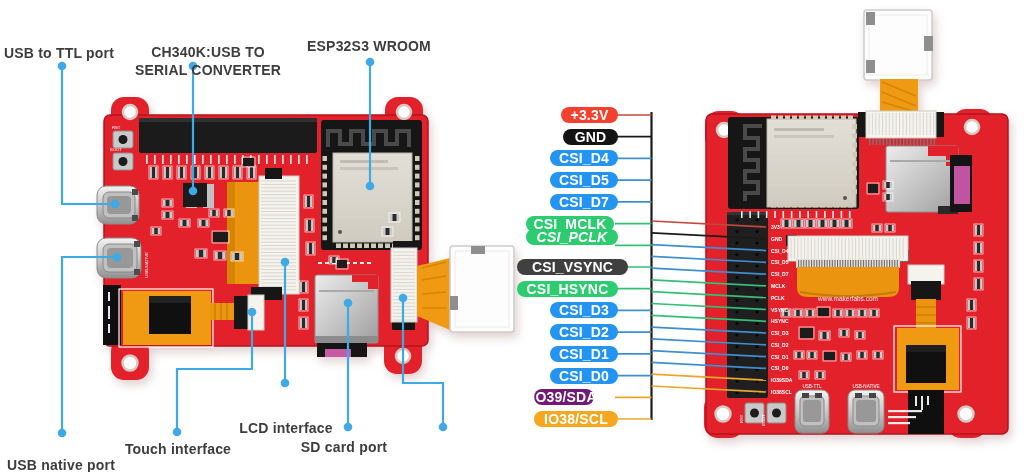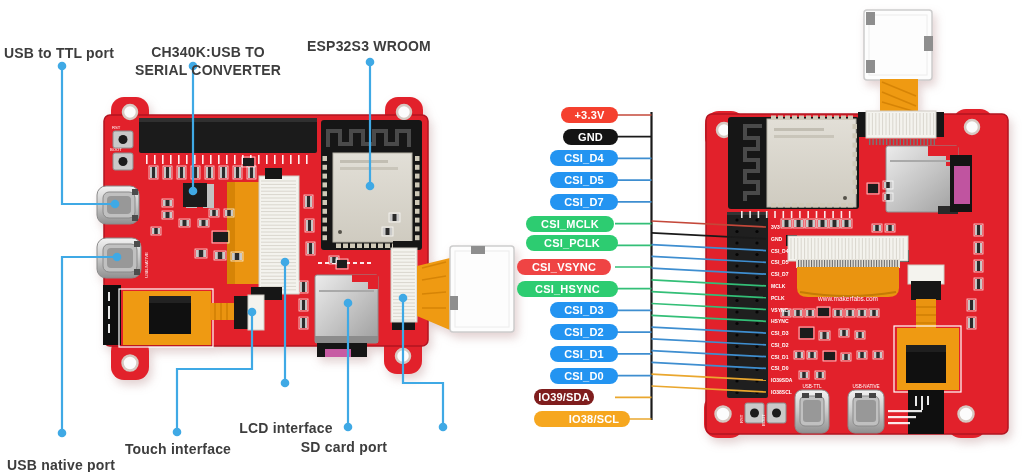--- a/index.html
+++ b/index.html
@@ -8,21 +8,21 @@
   .stage svg{position:absolute;left:0;top:0;}
   .overlay{position:absolute;left:0;top:0;width:1024px;height:472px;}
   .callout-label{
     position:absolute;transform:translateX(-50%);
     font-size:14px;font-weight:700;color:#3d3d3d;
     white-space:pre-line;text-align:center;line-height:1.25;letter-spacing:.2px;
   }
   .pin-pill{
     position:absolute;height:16px;border-radius:8px;transform:translateY(-50%);
     display:flex;align-items:center;justify-content:center;
-    color:#ffffff;font-size:11px;font-weight:700;letter-spacing:.2px;
+    color:#ffffff;font-size:14px;font-weight:700;letter-spacing:.2px;
   }
 </style>
 </head>
 <body>
 
 <div class="stage">
 
 <svg id="art" width="1024" height="472" viewBox="0 0 1024 472">
   <defs>
     <linearGradient id="usbGrad" x1="0" y1="0" x2="0" y2="1">
@@ -947,24 +947,24 @@
       <div class="callout-label" style="left: 344px; top: 439px;">SD card port</div>
     </div>
 
 <div class="overlay" id="pills">
       <div class="pin-pill" style="left: 561px; top: 115px; width: 57px; background: rgb(245, 64, 46);">+3.3V</div>
       <div class="pin-pill" style="left: 563px; top: 136.714px; width: 55px; background: rgb(20, 20, 20);">GND</div>
       <div class="pin-pill" style="left: 550px; top: 158.428px; width: 68px; background: rgb(35, 148, 241);">CSI_D4</div>
       <div class="pin-pill" style="left: 550px; top: 180.142px; width: 68px; background: rgb(35, 148, 241);">CSI_D5</div>
       <div class="pin-pill" style="left: 550px; top: 201.856px; width: 68px; background: rgb(35, 148, 241);">CSI_D7</div>
       <div class="pin-pill" style="left: 526px; top: 223.57px; width: 88px; background: rgb(45, 204, 113);">CSI_MCLK</div>
-      <div class="pin-pill" style="left: 526px; top: 243px; width: 92px; background: rgb(45, 204, 113);">CSI_PCLK</div>
-      <div class="pin-pill" style="left: 517px; top: 266.998px; width: 94px; background: #ef4444;">CSI_VSYNC</div>
+      <div class="pin-pill" style="left: 526px; top: 237px; width: 92px; background: rgb(45, 204, 113); font-style: italic;">CSI_PCLK</div>
+      <div class="pin-pill" style="left: 517px; top: 266.998px; width: 111px; background: #404040;">CSI_VSYNC</div>
       <div class="pin-pill" style="left: 517px; top: 288.712px; width: 101px; background: rgb(45, 204, 113);">CSI_HSYNC</div>
       <div class="pin-pill" style="left: 550px; top: 310.426px; width: 68px; background: rgb(35, 148, 241);">CSI_D3</div>
       <div class="pin-pill" style="left: 550px; top: 332.14px; width: 68px; background: rgb(35, 148, 241);">CSI_D2</div>
       <div class="pin-pill" style="left: 550px; top: 353.854px; width: 68px; background: rgb(35, 148, 241);">CSI_D1</div>
       <div class="pin-pill" style="left: 550px; top: 375.568px; width: 68px; background: rgb(35, 148, 241);">CSI_D0</div>
-      <div class="pin-pill" style="left: 534px; top: 397.282px; width: 60px; background: #7f1d1d;">IO39/SDA</div>
-      <div class="pin-pill" style="left: 534px; top: 418.996px; width: 72px; background: rgb(246, 167, 31); padding-left: 24px;">IO38/SCL</div>
+      <div class="pin-pill" style="left: 534px; top: 397.282px; width: 60px; background: #701a75;">IO39/SDA</div>
+      <div class="pin-pill" style="left: 534px; top: 418.996px; width: 84px; background: rgb(246, 167, 31);">IO38/SCL</div>
     </div>
 
 </div>
 
 </body></html>

